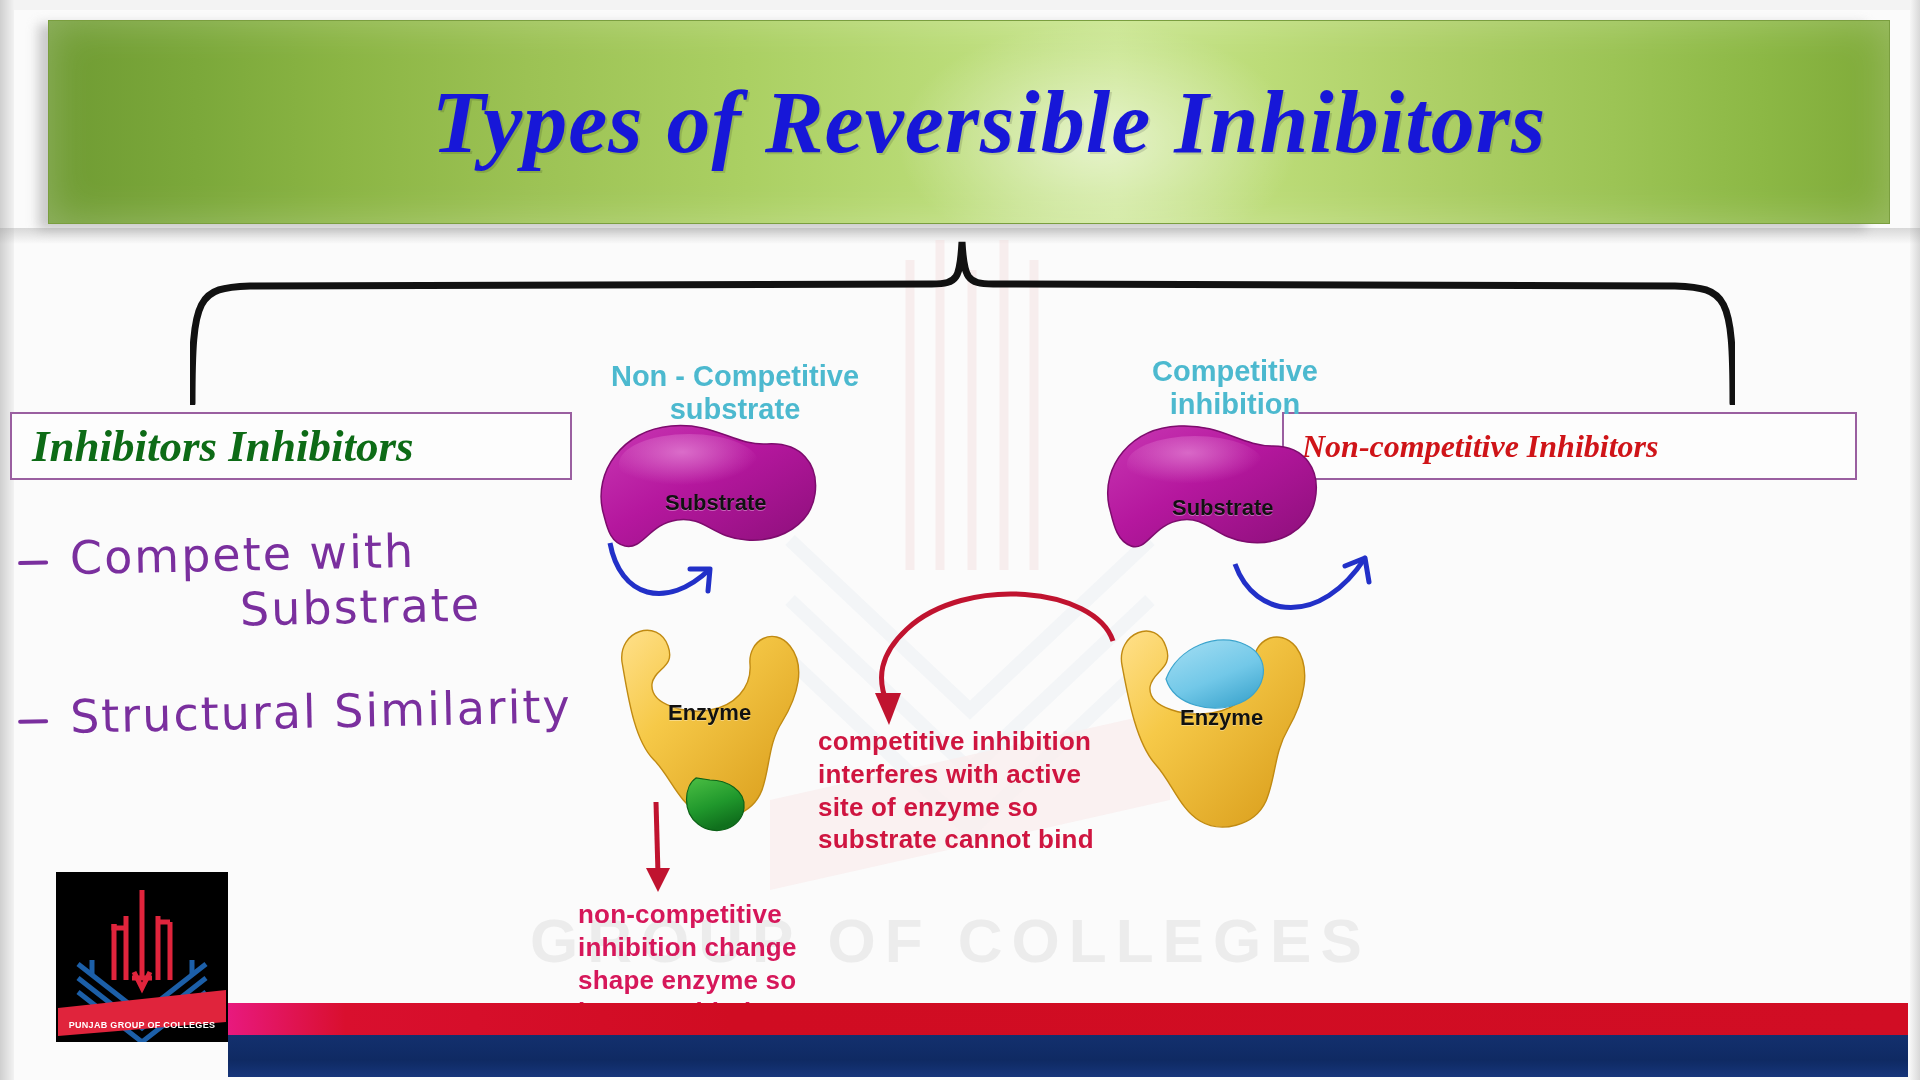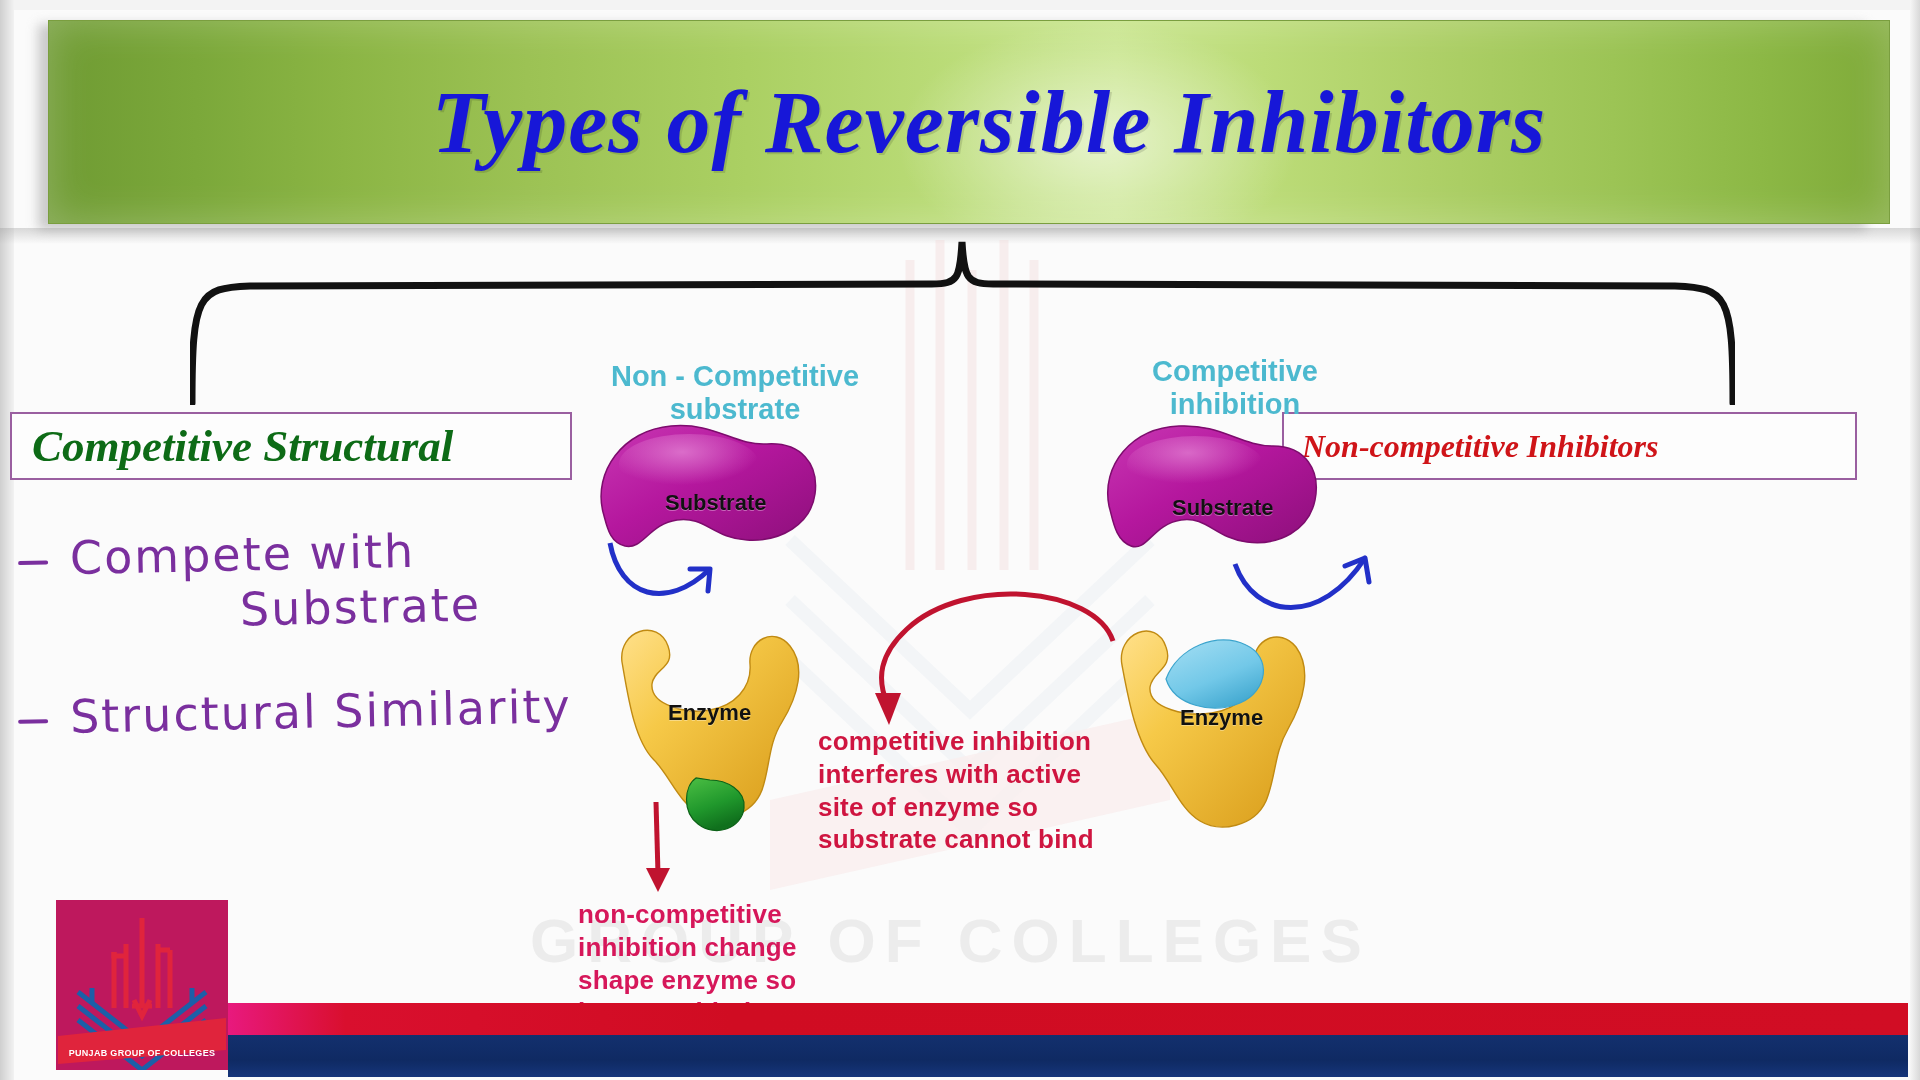--- a/index.html
+++ b/index.html
@@ -194,23 +194,23 @@
     font-weight: bold;
     color: #f6dcdc;
     letter-spacing: 6px;
     white-space: nowrap;
     pointer-events: none;
   }
 
   
   .logo {
     position: absolute;
-    left: 56px; top: 900px;
+    left: 56px; top: 872px;
     width: 172px; height: 170px;
-    background: #be185d;
+    background: #000000;
   }
   .logo-caption {
     position: absolute;
     left: 0; bottom: 12px; width: 100%;
     text-align: center;
     font-size: 9px;
     font-weight: bold;
     color: #ffffff;
     letter-spacing: .3px;
   }
@@ -266,21 +266,21 @@
     <path d="M10 560 L410 470 L410 560 L10 650 Z" fill="#f7dede" opacity=".85"></path>
   </svg>
   <div class="wm-text">GROUP  OF  COLLEGES</div>
 
   <svg class="bracket" viewBox="0 0 1545 165">
     <path d="M2 163 C2 55, 8 48, 60 46 L742 44 C768 44, 770 38, 772 2
              C774 38, 777 44, 803 44 L1485 46 C1537 48, 1543 55, 1543 163" fill="none" stroke="#111111" stroke-width="7" stroke-linecap="round"></path>
   </svg>
 
   <div class="head-box left">
-    <span>Competitive Structural</span>
+    <span>Inhibitors Inhibitors</span>
   </div>
 
   <div class="hand hand-l1">
     <span class="dash"></span><span>Compete  with</span>
   </div>
   <div class="hand hand-l1b">Substrate</div>
 
   <div class="hand hand-l2">
     <span class="dash"></span><span>Structural Similarity</span>
   </div>

